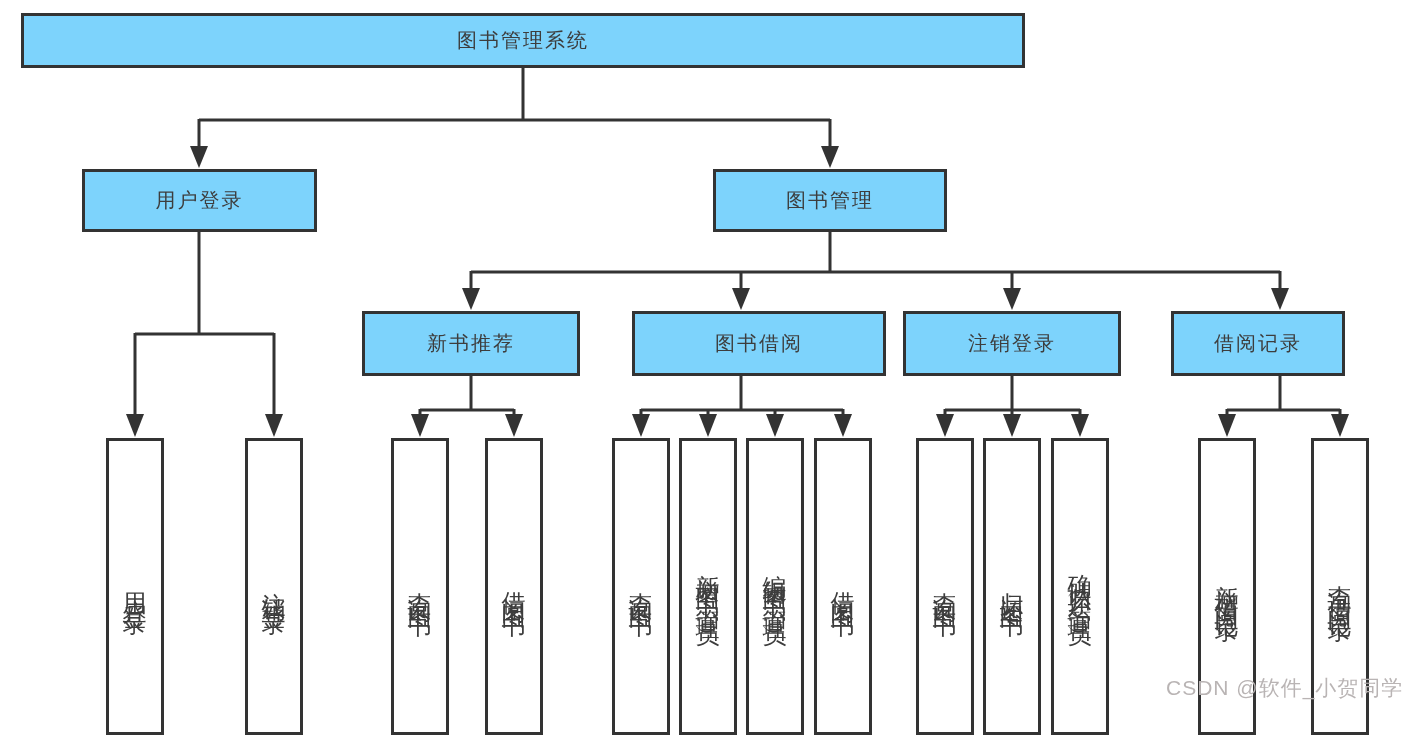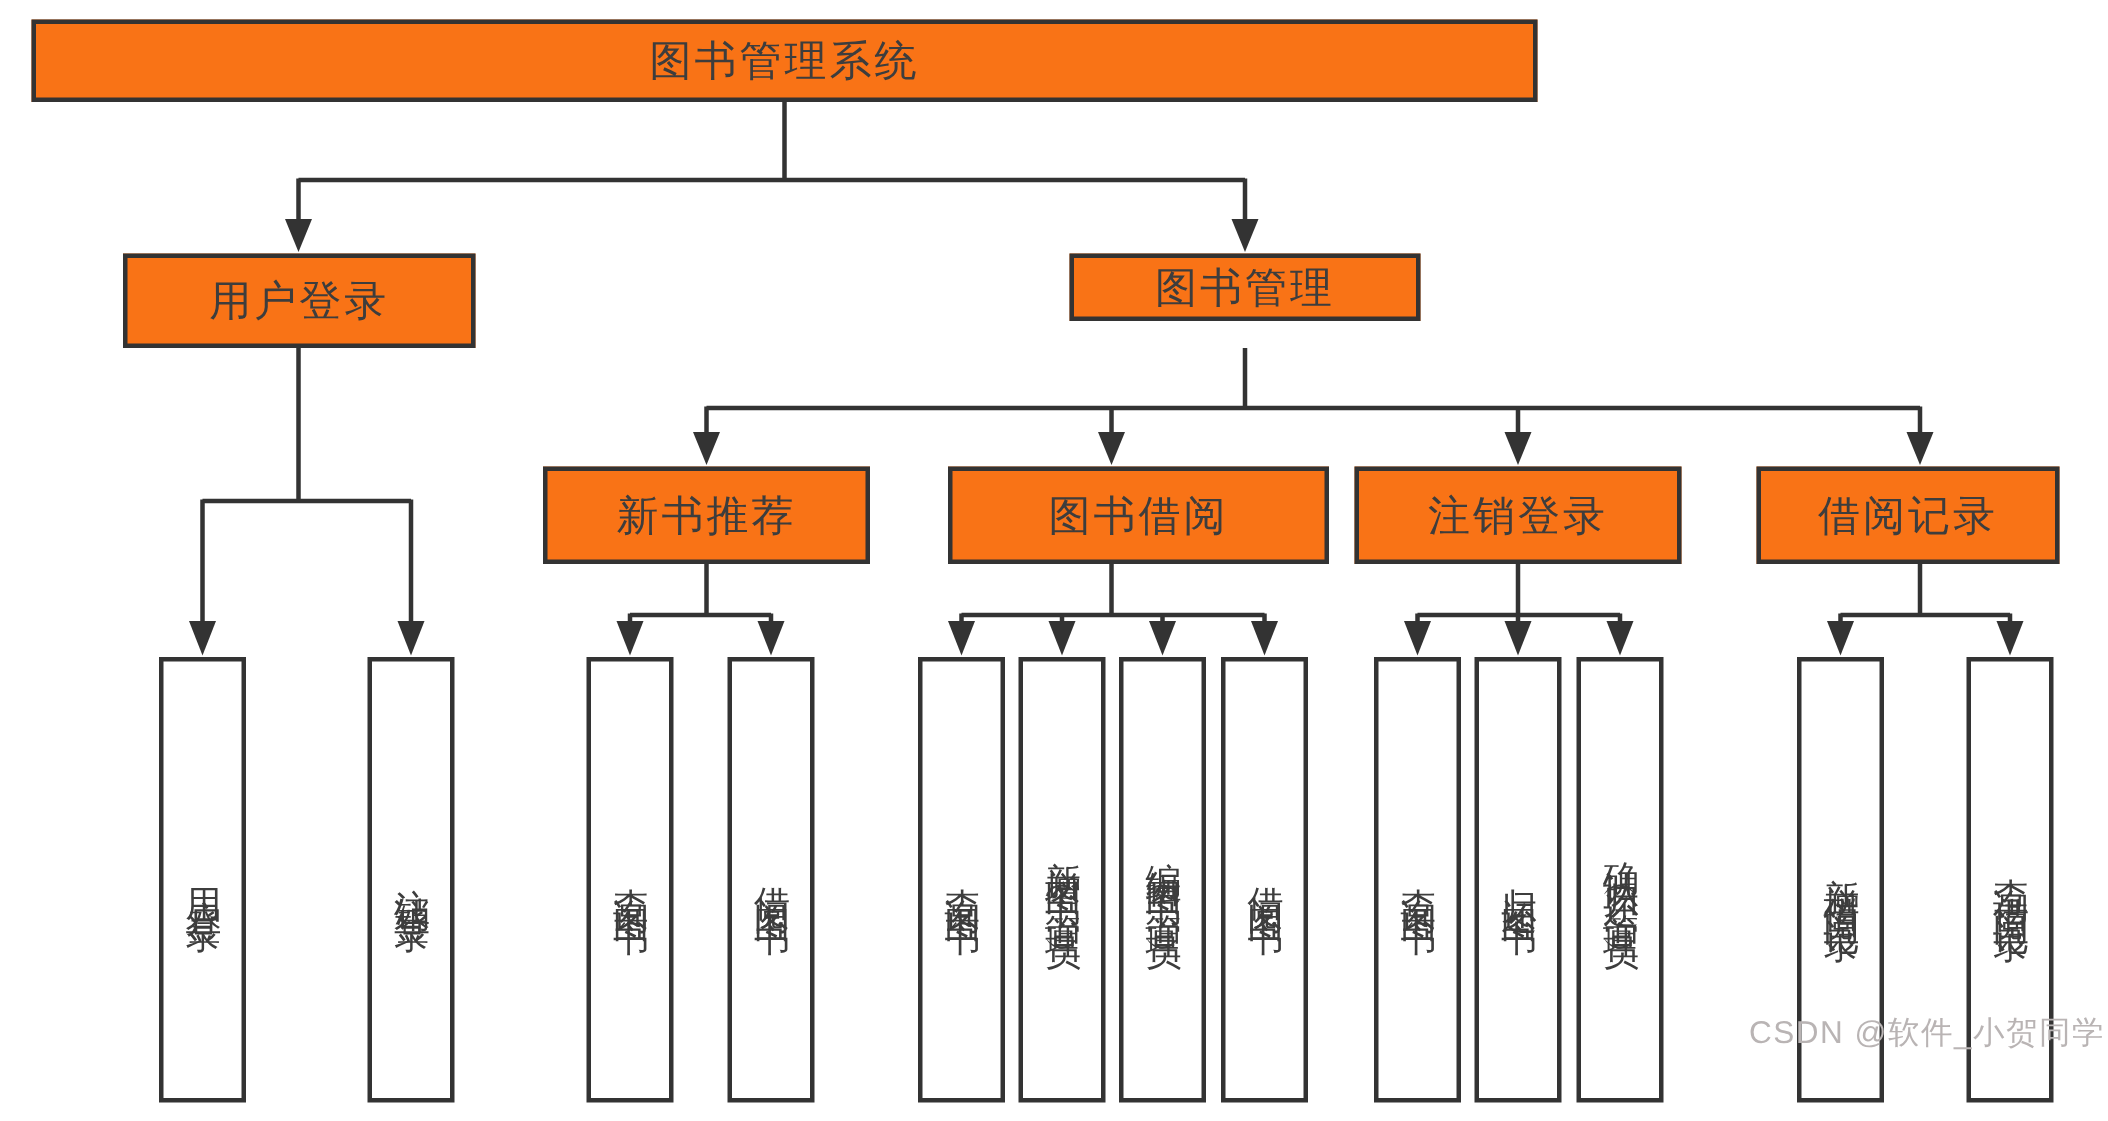--- a/index.html
+++ b/index.html
@@ -5,23 +5,23 @@
   html,body{margin:0;padding:0;background:#fff;}
   #canvas{
     position:relative;width:1405px;height:747px;background:var(--bg,#fff);
     font-family:"Liberation Sans","DejaVu Sans",sans-serif;overflow:hidden;
   }
   svg.connectors{position:absolute;left:0;top:0;z-index:1;}
   svg.connectors path{stroke:var(--line,#333);stroke-width:3;fill:none;}
   svg.connectors polygon{fill:var(--line,#333);stroke:none;}
   .hbox{
     position:absolute;box-sizing:border-box;z-index:2;
-    border:3px solid var(--line,#333);background:#f97316;
+    border:3px solid var(--line,#333);background:#7dd3fc;
     display:flex;align-items:center;justify-content:center;
-    font-size:28px;letter-spacing:2px;color:var(--text,#3d3d3d);
+    font-size:20px;letter-spacing:2px;color:var(--text,#3d3d3d);
     white-space:nowrap;
   }
   .vbox{
     position:absolute;box-sizing:border-box;z-index:2;
     top:438px;width:58px;height:297px;
     border:3px solid var(--line,#333);background:#fff;
     display:flex;align-items:center;justify-content:center;
   }
   .vtext{
     writing-mode:vertical-rl;text-orientation:mixed;
@@ -77,34 +77,34 @@
     </g>
   </svg>
 
   <div class="hbox" style="left:21px;top:13px;width:1004px;height:55px">
     <span>图书管理系统</span>
   </div>
 
   <div class="hbox" style="left:82px;top:169px;width:235px;height:63px">
     <span>用户登录</span>
   </div>
-  <div class="hbox" style="left:713px;top:169px;width:234px;height:45px">
+  <div class="hbox" style="left:713px;top:169px;width:234px;height:63px">
     <span>图书管理</span>
   </div>
 
   <div class="hbox" style="left:362px;top:311px;width:218px;height:65px">
     <span>新书推荐</span>
   </div>
   <div class="hbox" style="left:632px;top:311px;width:254px;height:65px">
     <span>图书借阅</span>
   </div>
   <div class="hbox" style="left:903px;top:311px;width:218px;height:65px">
     <span>注销登录</span>
   </div>
-  <div class="hbox" style="left:1171px;top:311px;width:202px;height:65px">
+  <div class="hbox" style="left:1171px;top:311px;width:174px;height:65px">
     <span>借阅记录</span>
   </div>
 
   <div class="vbox" style="left:106px">
     <span class="vtext">用户登录</span>
   </div>
   <div class="vbox" style="left:245px">
     <span class="vtext">注销登录</span>
   </div>
 

